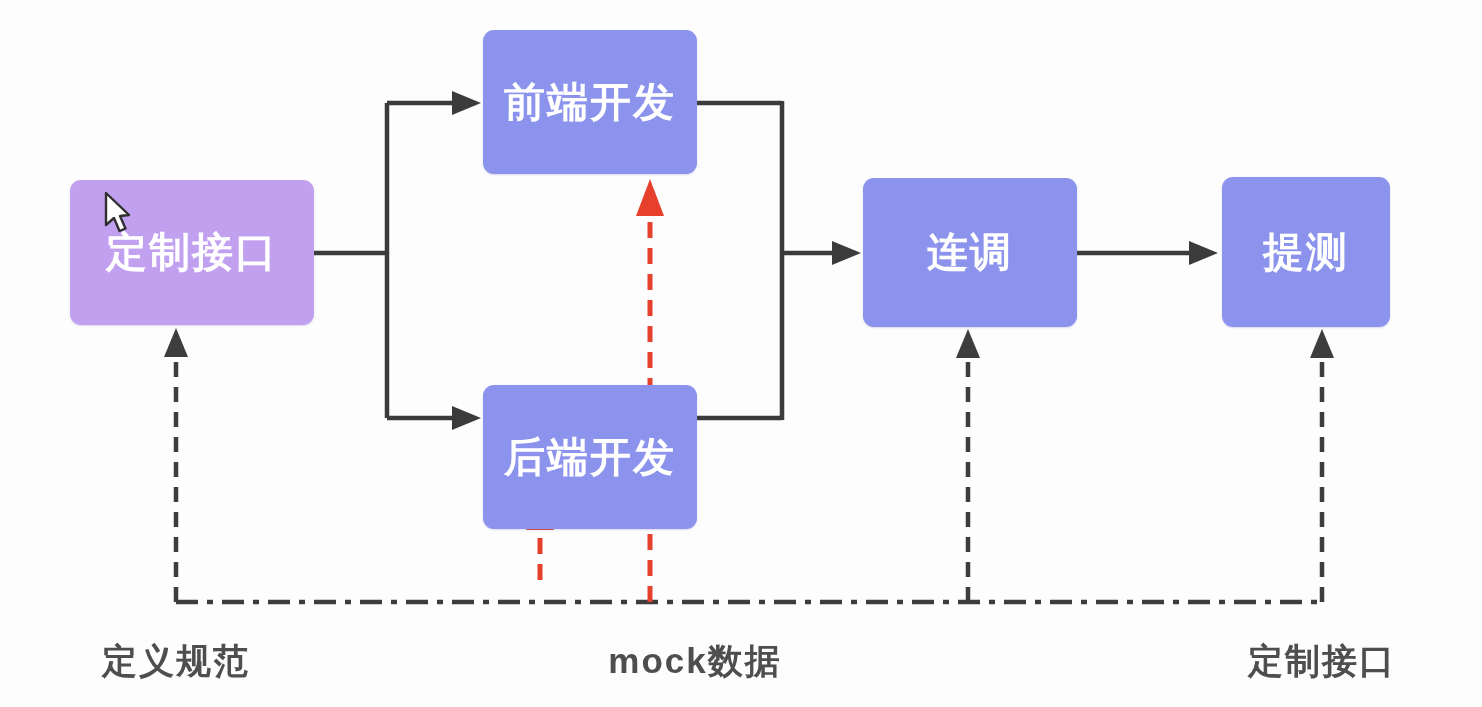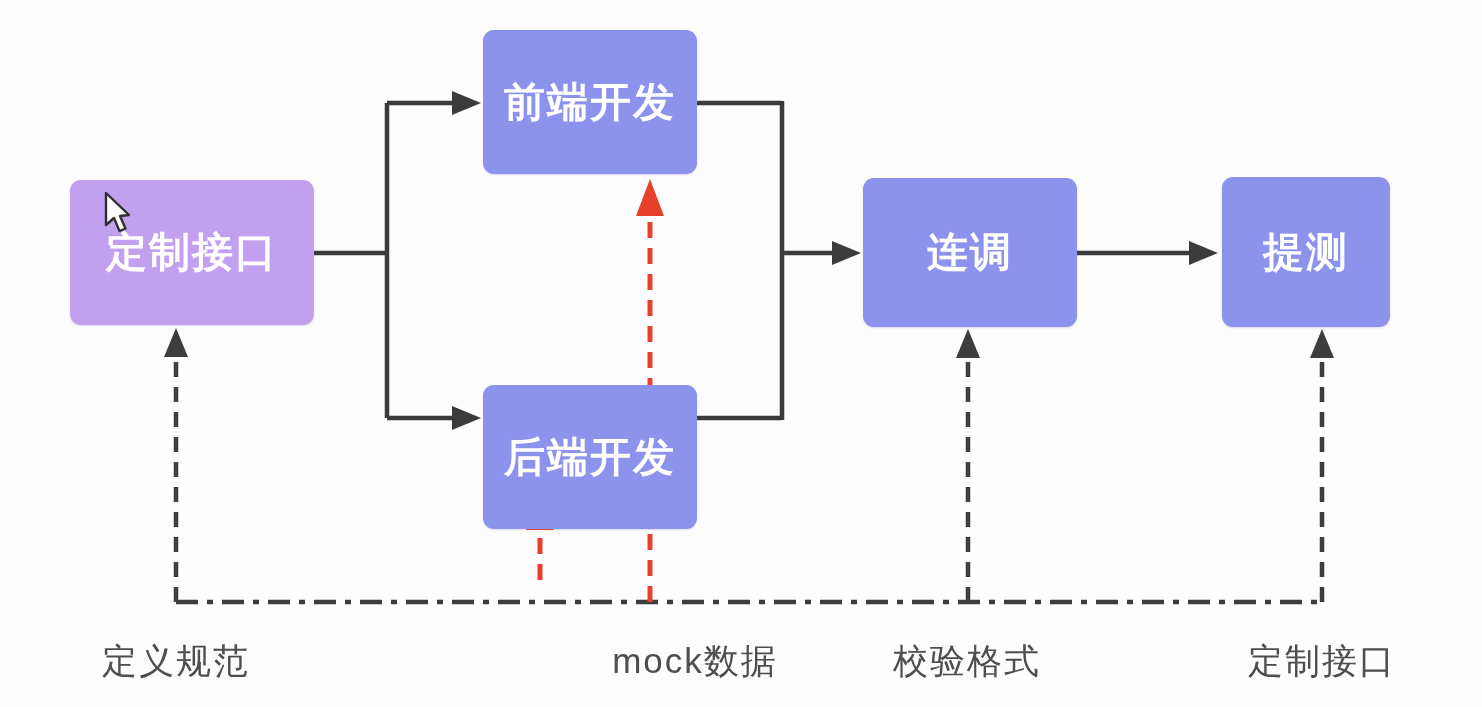--- a/index.html
+++ b/index.html
@@ -22,21 +22,21 @@
     display:flex;align-items:center;justify-content:center;
     color:#ffffff;font-weight:700;font-size:41px;
     letter-spacing:2px;
     box-shadow:0 1px 2px rgba(120,110,200,0.25);
   }
   .node-purple{background:#c2a0f0;}
   .node-blue{background:#8c93ec;}
   .annotation{
     position:absolute;z-index:2;top:638px;
     transform:translateX(-50%);
-    color:#4e4e4e;font-weight:400;font-size:35px;
+    color:#4e4e4e;font-weight:700;font-size:35px;
     letter-spacing:2px;white-space:nowrap;
   }
   .cursor{
     position:absolute;z-index:3;
   }
 </style>
 </head>
 <body>
 
 <div class="stage">
@@ -99,20 +99,19 @@
   <div class="node node-blue" style="left:863px;top:178px;width:214px;height:149px;text-align:center;">
     <span>连调</span>
   </div>
 
   <div class="node node-blue" style="left:1222px;top:177px;width:168px;height:150px;">
     <span>提测</span>
   </div>
 
   <div class="annotation" style="left:176px;">定义规范</div>
   <div class="annotation" style="left:695px;">mock数据</div>
-  <div class="annotation" style="left:967px;">校验格式</div>
   <div class="annotation" style="left:1322px;">定制接口</div>
 
   <svg class="cursor" style="left:104px;top:192px;" width="34" height="44" viewBox="0 0 34 44">
     <polygon points="2,1 2,33 10,26 15.5,39 21.5,36.5 16,24 25,23" fill="#ffffff" stroke="#2f2f2f" stroke-width="2.4" stroke-linejoin="round"></polygon>
   </svg>
 
 </div>
 
 </body></html>

